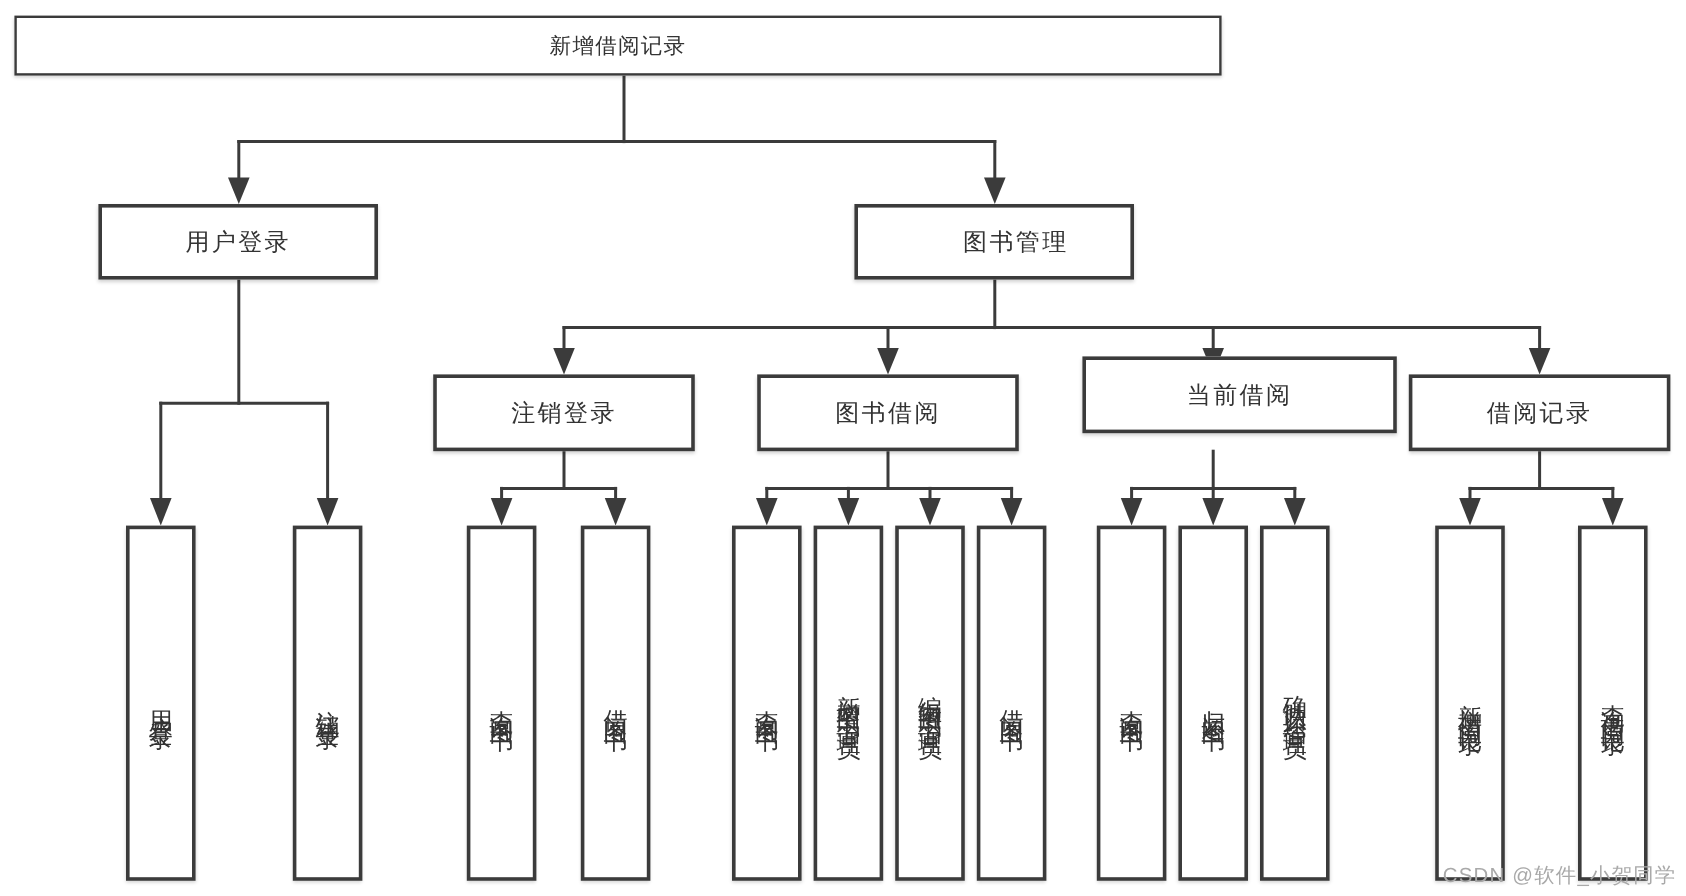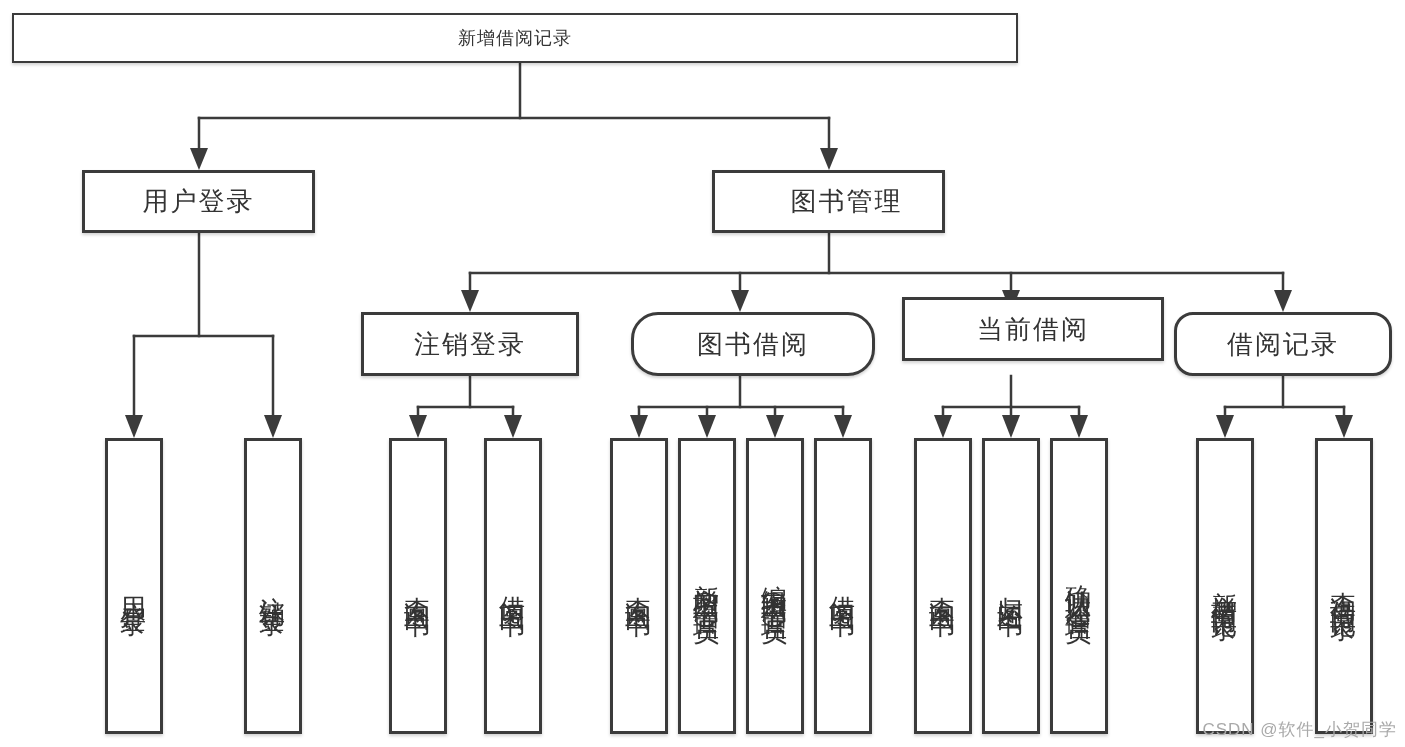--- a/index.html
+++ b/index.html
@@ -25,21 +25,21 @@
   svg.connectors polygon { fill: currentColor; stroke: none; }
   .node {
     position: absolute; z-index: 1;
     box-sizing: border-box;
     border: 3px solid var(--box-border);
     background: #ffffff;
     display: flex; align-items: center; justify-content: center;
     box-shadow: 0 2px 3px rgba(0,0,0,0.18);
   }
   .node .lbl {
-    font-size: 26px;
+    font-size: 20px;
     letter-spacing: 2px;
     color: var(--text);
     white-space: nowrap;
   }
   .node.root { border-width: 2.5px; }
   .node.root .lbl { font-size: 18px; letter-spacing: 1px; }
   .node.vert .lbl {
     writing-mode: vertical-rl;
     text-orientation: mixed;
     letter-spacing: 5px;
@@ -138,27 +138,27 @@
 <div class="node" style="left:82px; top:170px; width:233px; height:63px;">
   <span class="lbl">用户登录</span>
 </div>
 <div class="node" style="left:712px; top:170px; width:233px; height:63px;padding-left:36px;">
   <span class="lbl">图书管理</span>
 </div>
 
 <div class="node" style="left:361px; top:312px; width:218px; height:64px;">
   <span class="lbl">注销登录</span>
 </div>
-<div class="node" style="left:631px; top:312px; width:244px; height:64px;border-radius:27px;">
+<div class="node" style="left:631px; top:312px; width:218px; height:64px;">
   <span class="lbl">图书借阅</span>
 </div>
 <div class="node" style="left:902px; top:297px; width:262px; height:64px;">
   <span class="lbl">当前借阅</span>
 </div>
-<div class="node" style="left:1174px; top:312px; width:218px; height:64px;border-radius:19px;">
+<div class="node" style="left:1174px; top:312px; width:218px; height:64px;">
   <span class="lbl">借阅记录</span>
 </div>
 
 <div class="node vert" style="left:105px; top:438px; width:58px; height:296px;">
   <span class="lbl">用户登录</span>
 </div>
 <div class="node vert" style="left:244px; top:438px; width:58px; height:296px;">
   <span class="lbl">注销登录</span>
 </div>
 

